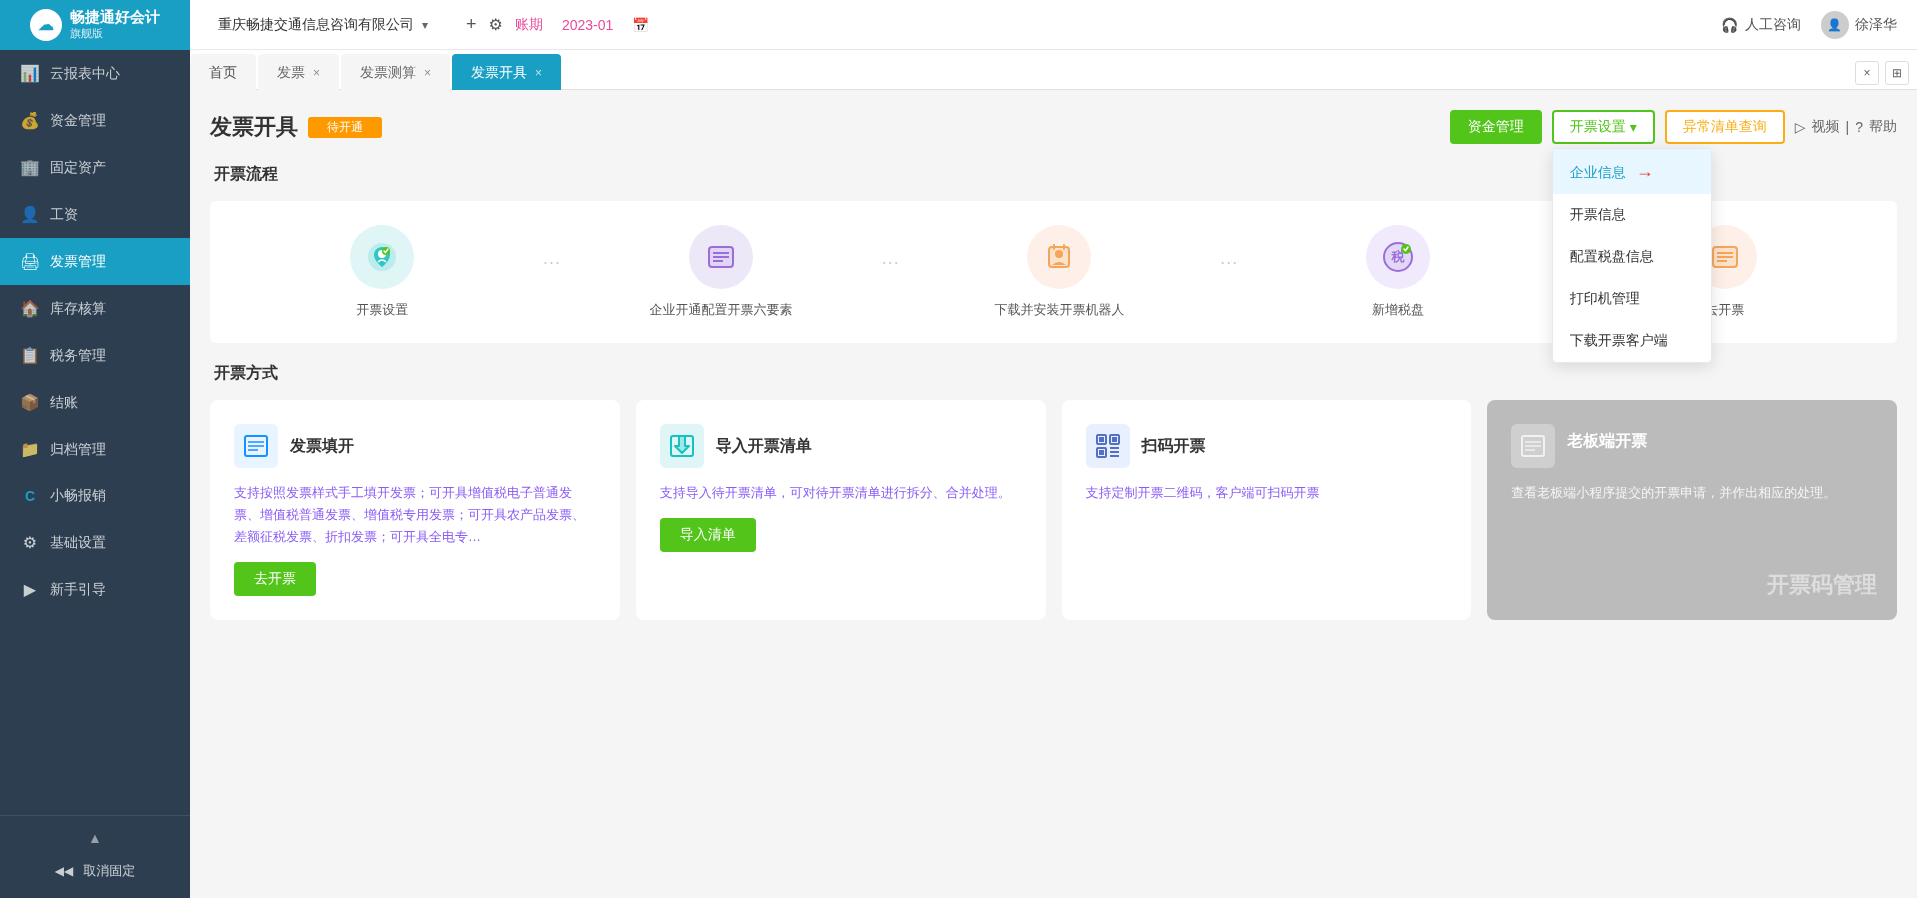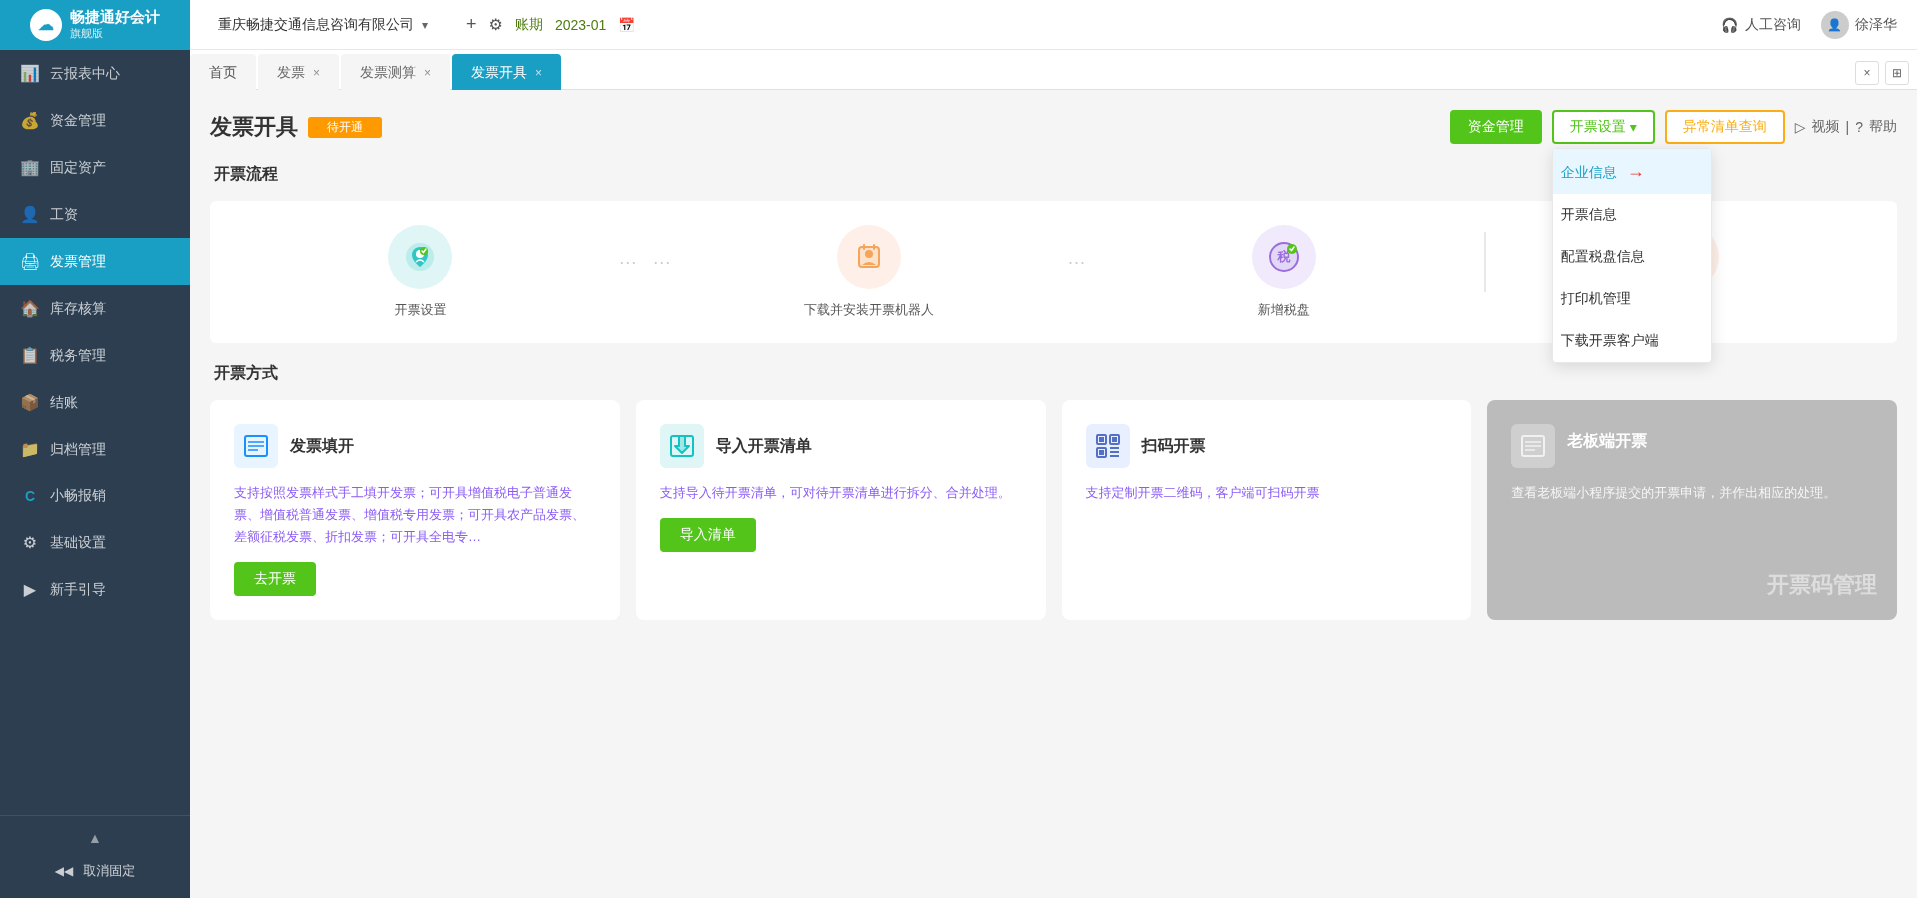--- a/index.html
+++ b/index.html
@@ -52,22 +52,22 @@
     .top-actions {
       display: flex;
       align-items: center;
       gap: 12px;
       padding: 0 10px;
       color: #666;
     }
     .period-area {
       display: flex;
       align-items: center;
-      gap: 12px;
-      color: #4d7c0f;
+      gap: 19px;
+      color: #ec4899;
     }
     .top-right {
       margin-left: auto;
       display: flex;
       align-items: center;
       gap: 20px;
       padding-right: 20px;
       color: #555;
     }
     .user-area { display: flex; align-items: center; gap: 6px; }
@@ -255,21 +255,21 @@
       top: calc(100% + 4px);
       left: 0;
       background: #fff;
       border: 1px solid #e8e8e8;
       border-radius: 4px;
       box-shadow: 0 4px 16px rgba(0,0,0,0.12);
       min-width: 160px;
       z-index: 1000;
     }
     .dropdown-item {
-      padding: 12px 8px;
+      padding: 12px 17px;
       cursor: pointer;
       color: #333;
       font-size: 14px;
       transition: background 0.15s;
     }
     .dropdown-item.highlighted { background: #e8f7ff; color: #1a9fc4; font-weight: 500; }
 
     
     .section { margin-bottom: 20px; }
     .section-title { font-size: 16px; font-weight: bold; color: #333; margin-bottom: 16px; padding-left: 4px; }
@@ -560,20 +560,32 @@
                   <circle cx="18" cy="15" r="4" fill="white"></circle>
                   <path d="M14 23 Q18 19 22 23" stroke="white" fill="none" stroke-width="1.5"></path>
                   <circle cx="22" cy="12" r="4" fill="#52c41a"></circle>
                   <path d="M20 12 L21.5 13.5 L24 10" stroke="white" fill="none" stroke-width="1.5" stroke-linecap="round"></path>
                 </svg>
             </div>
             <span class="flow-step-label">开票设置</span>
           </div>
           <div class="flow-arrow">···</div>
 
+          <div class="flow-step">
+            <div class="flow-icon-wrap flow-icon-purple">
+              <svg width="36" height="36" viewBox="0 0 36 36">
+                  <rect x="6" y="8" width="24" height="20" rx="3" fill="#9b6ddb" opacity="0.15"></rect>
+                  <rect x="6" y="8" width="24" height="20" rx="3" fill="none" stroke="#9b6ddb" stroke-width="2"></rect>
+                  <line x1="10" y1="14" x2="26" y2="14" stroke="#9b6ddb" stroke-width="2"></line>
+                  <line x1="10" y1="18" x2="26" y2="18" stroke="#9b6ddb" stroke-width="2"></line>
+                  <line x1="10" y1="22" x2="20" y2="22" stroke="#9b6ddb" stroke-width="2"></line>
+                </svg>
+            </div>
+            <span class="flow-step-label">企业开通配置开票六要素</span>
+          </div>
           <div class="flow-arrow">···</div>
 
           <div class="flow-step">
             <div class="flow-icon-wrap flow-icon-orange-light">
               <svg width="36" height="36" viewBox="0 0 36 36">
                   <rect x="8" y="8" width="20" height="20" rx="3" fill="#f5a55a" opacity="0.2"></rect>
                   <rect x="8" y="8" width="20" height="20" rx="3" fill="none" stroke="#f5a55a" stroke-width="2"></rect>
                   <circle cx="18" cy="15" r="4" fill="#f5a55a"></circle>
                   <path d="M11 26 Q18 20 25 26" fill="#f5a55a"></path>
                   <path d="M13 10 L13 6 M23 10 L23 6" stroke="#f5a55a" stroke-width="2" stroke-linecap="round"></path>

